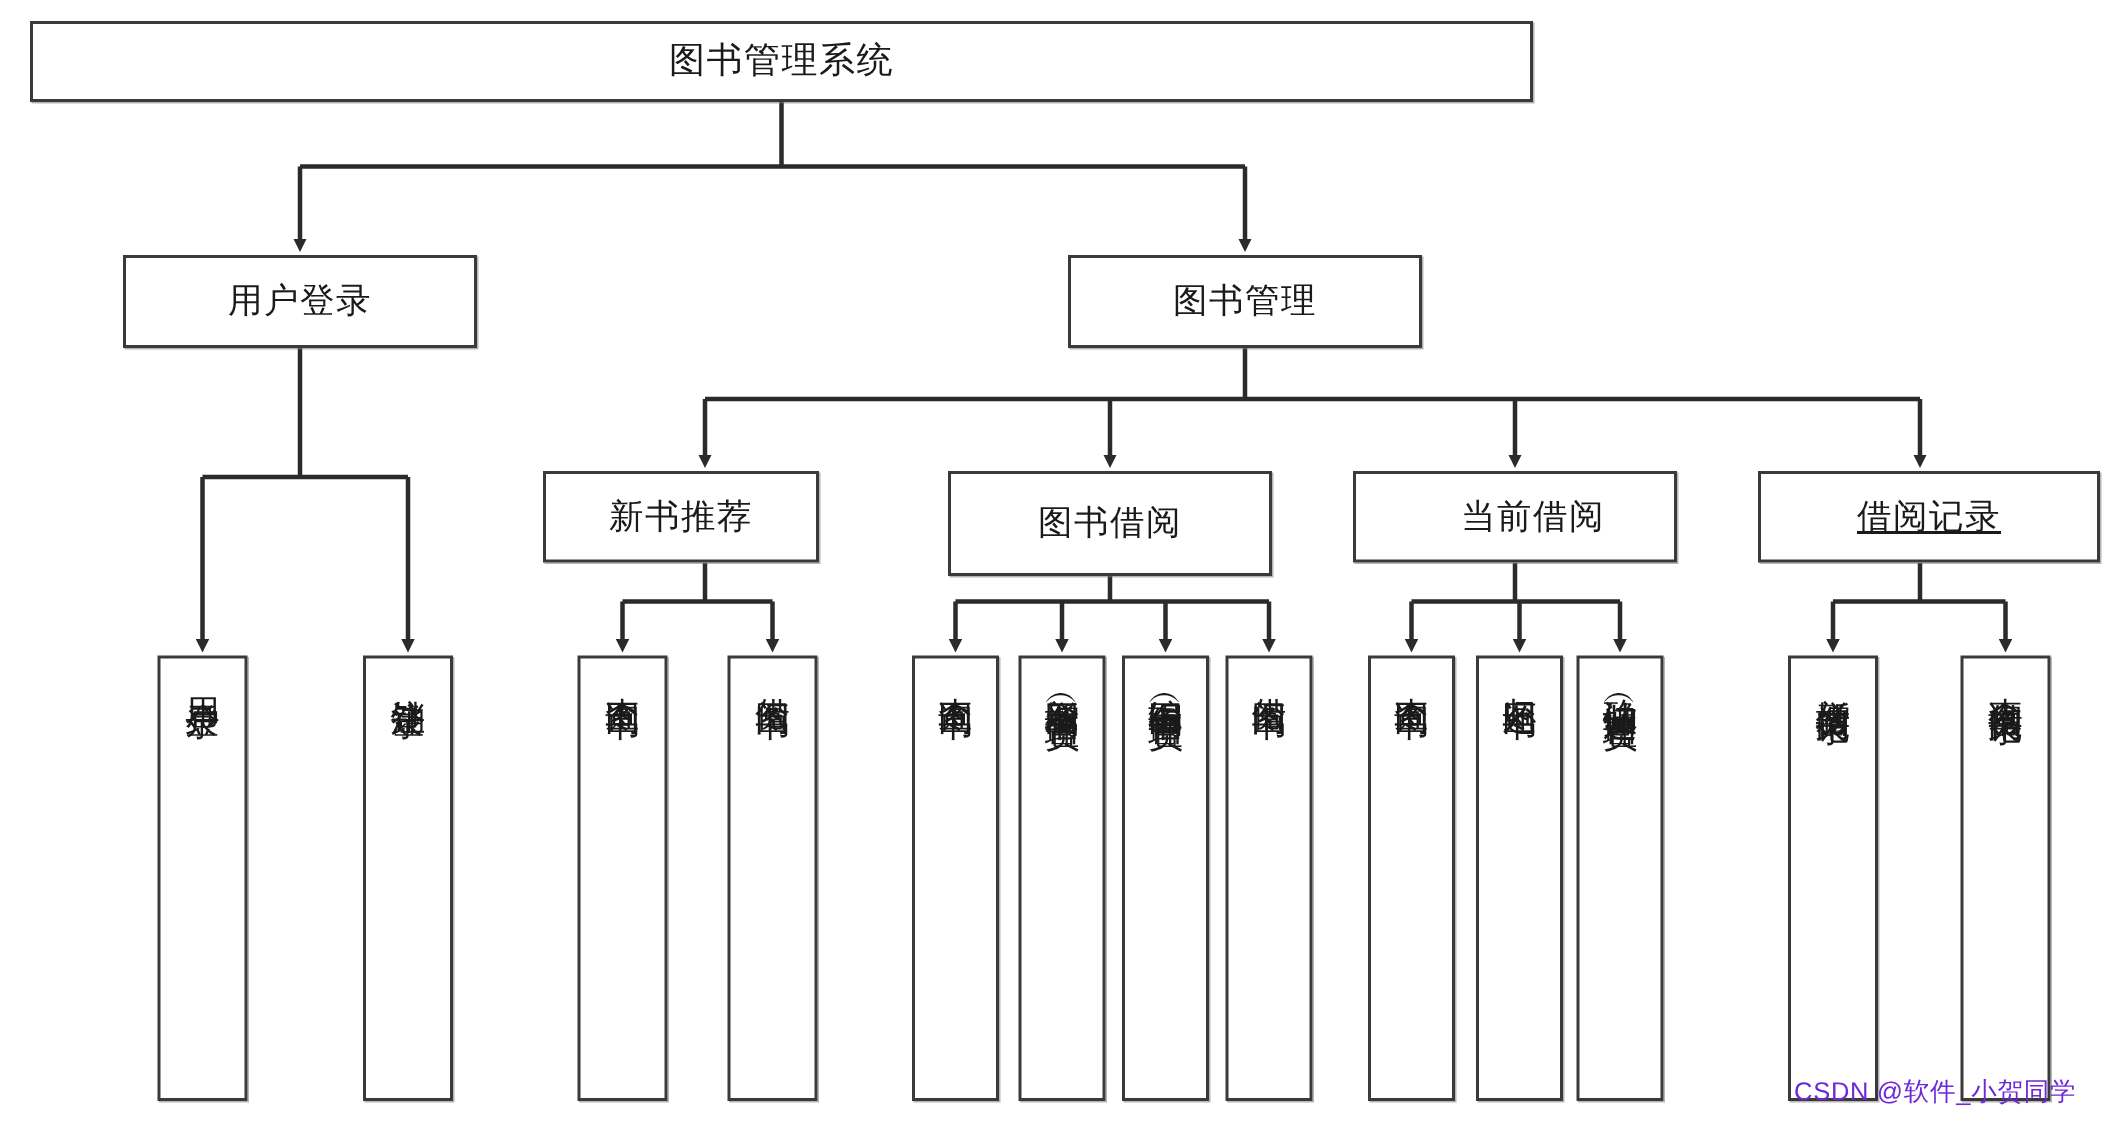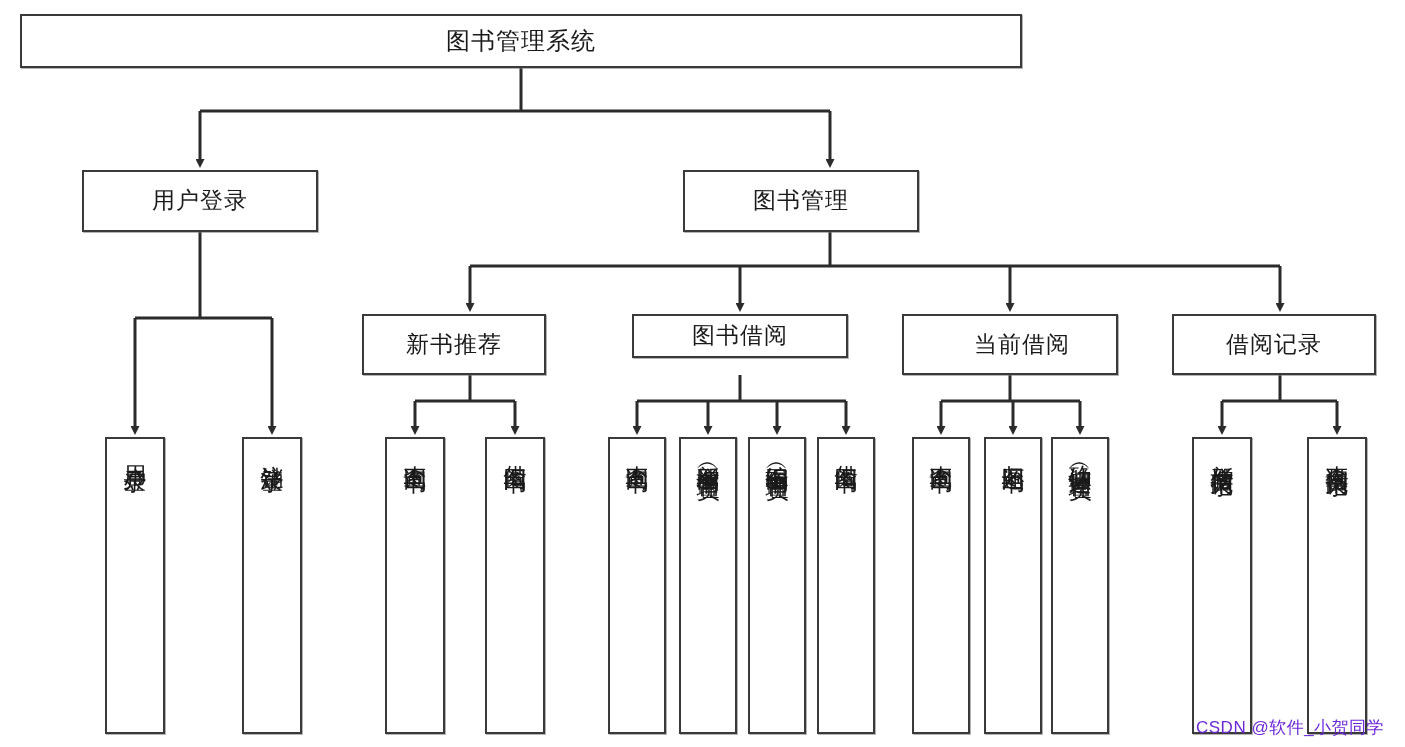--- a/index.html
+++ b/index.html
@@ -120,35 +120,35 @@
   </svg>
 
   <div class="node node-root" style="left: 20px; top: 14px; width: 1002px; height: 54px;">
     <span class="node-h">图书管理系统</span>
   </div>
 
   <div id="level2-layer">
       <div class="node" style="left: 82px; top: 170px; width: 236px; height: 62px;">
         <span class="node-h">用户登录</span>
       </div>
-      <div class="node" style="left: 683px; top: 170px; width: 236px; height: 62px;">
+      <div class="node" style="left: 712px; top: 170px; width: 236px; height: 62px;">
         <span class="node-h">图书管理</span>
       </div>
     </div>
   <div id="level3-layer">
       <div class="node" style="left: 362px; top: 314px; width: 184px; height: 61px;">
         <span class="node-h">新书推荐</span>
       </div>
-      <div class="node" style="left: 632px; top: 314px; width: 216px; height: 44px;">
+      <div class="node" style="left: 632px; top: 314px; width: 216px; height: 70px;">
         <span class="node-h">图书借阅</span>
       </div>
       <div class="node" style="left: 902px; top: 314px; width: 216px; height: 61px; padding-left: 24px;">
         <span class="node-h">当前借阅</span>
       </div>
-      <div class="node" style="left: 1172px; top: 314px; width: 204px; height: 61px;">
+      <div class="node" style="left: 1172px; top: 314px; width: 228px; height: 61px; text-decoration: underline;">
         <span class="node-h">借阅记录</span>
       </div>
     </div>
   <div id="leaf-layer">
       <div class="node node-leaf" style="left: 105px; top: 437px; width: 60px; height: 297px;">
         <span class="node-v">用户登录</span>
       </div>
       <div class="node node-leaf" style="left: 242px; top: 437px; width: 60px; height: 297px;">
         <span class="node-v">注销登录</span>
       </div>

